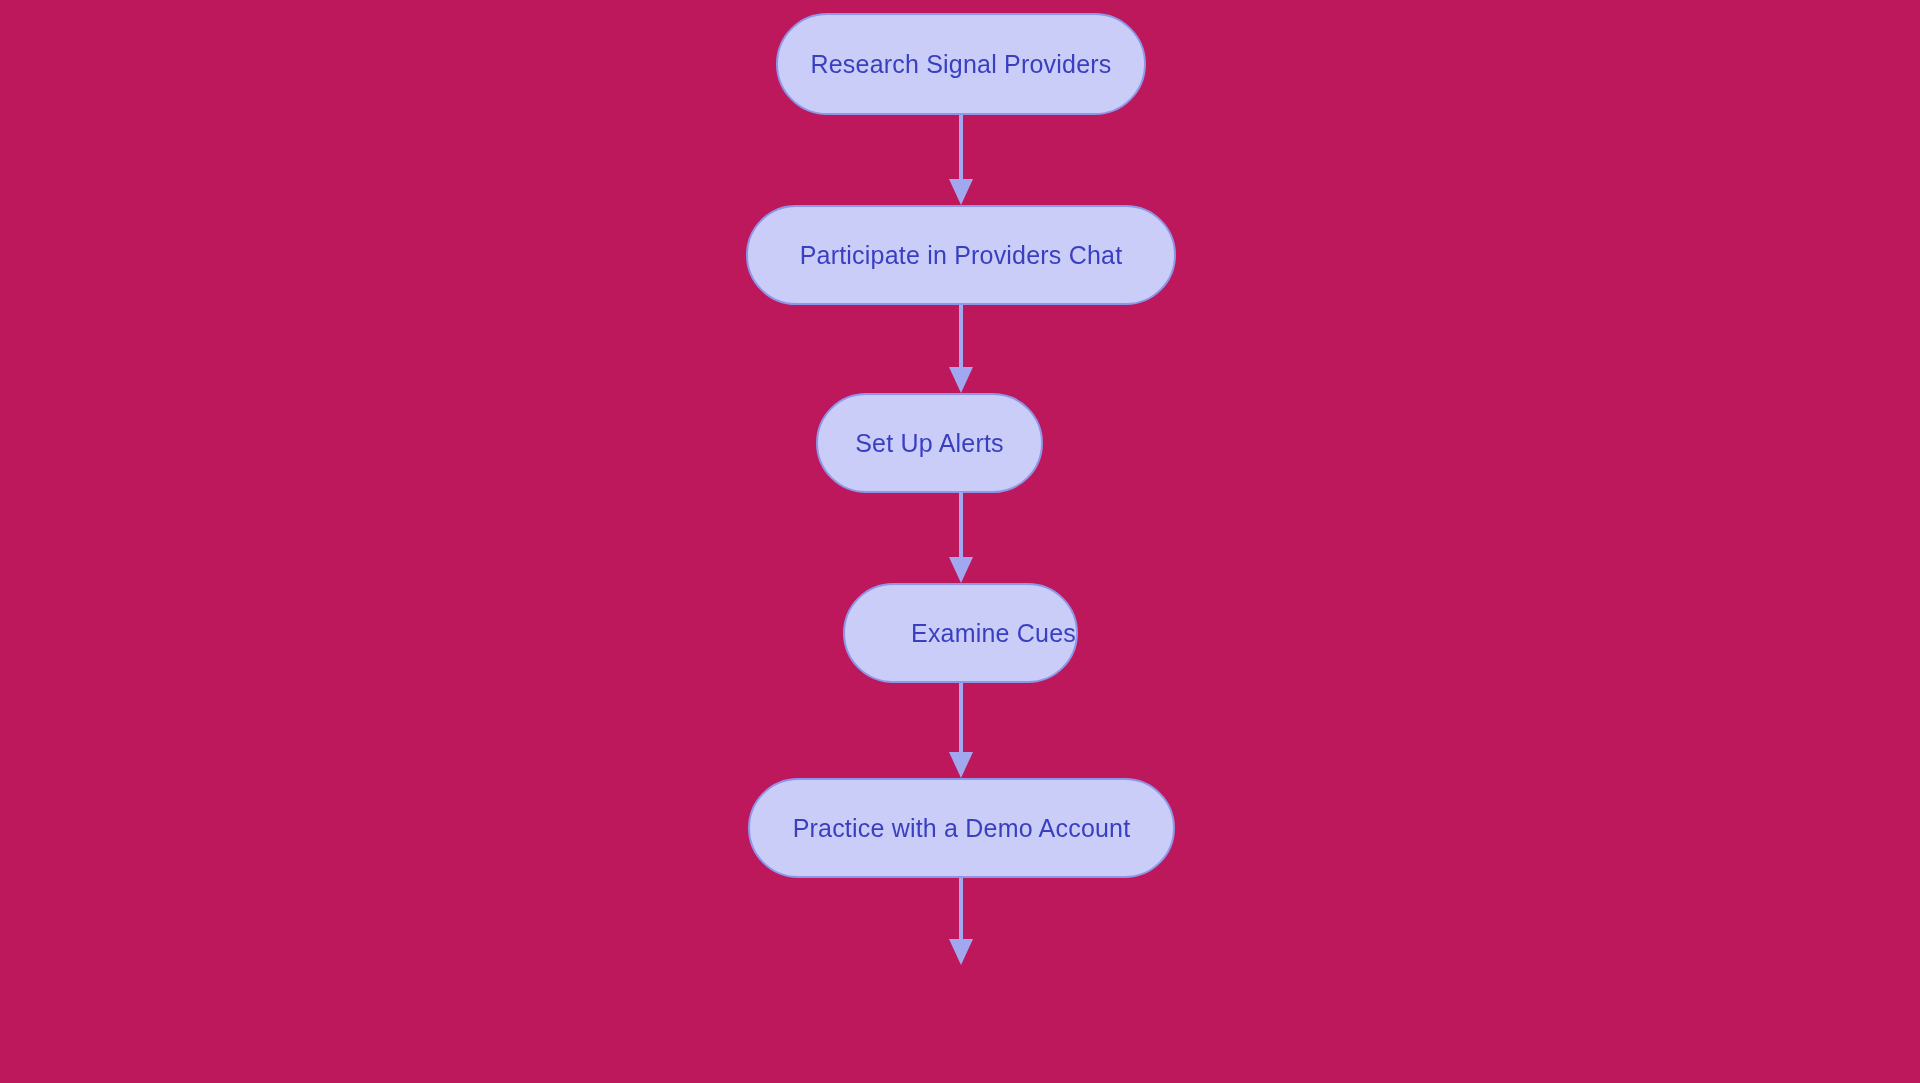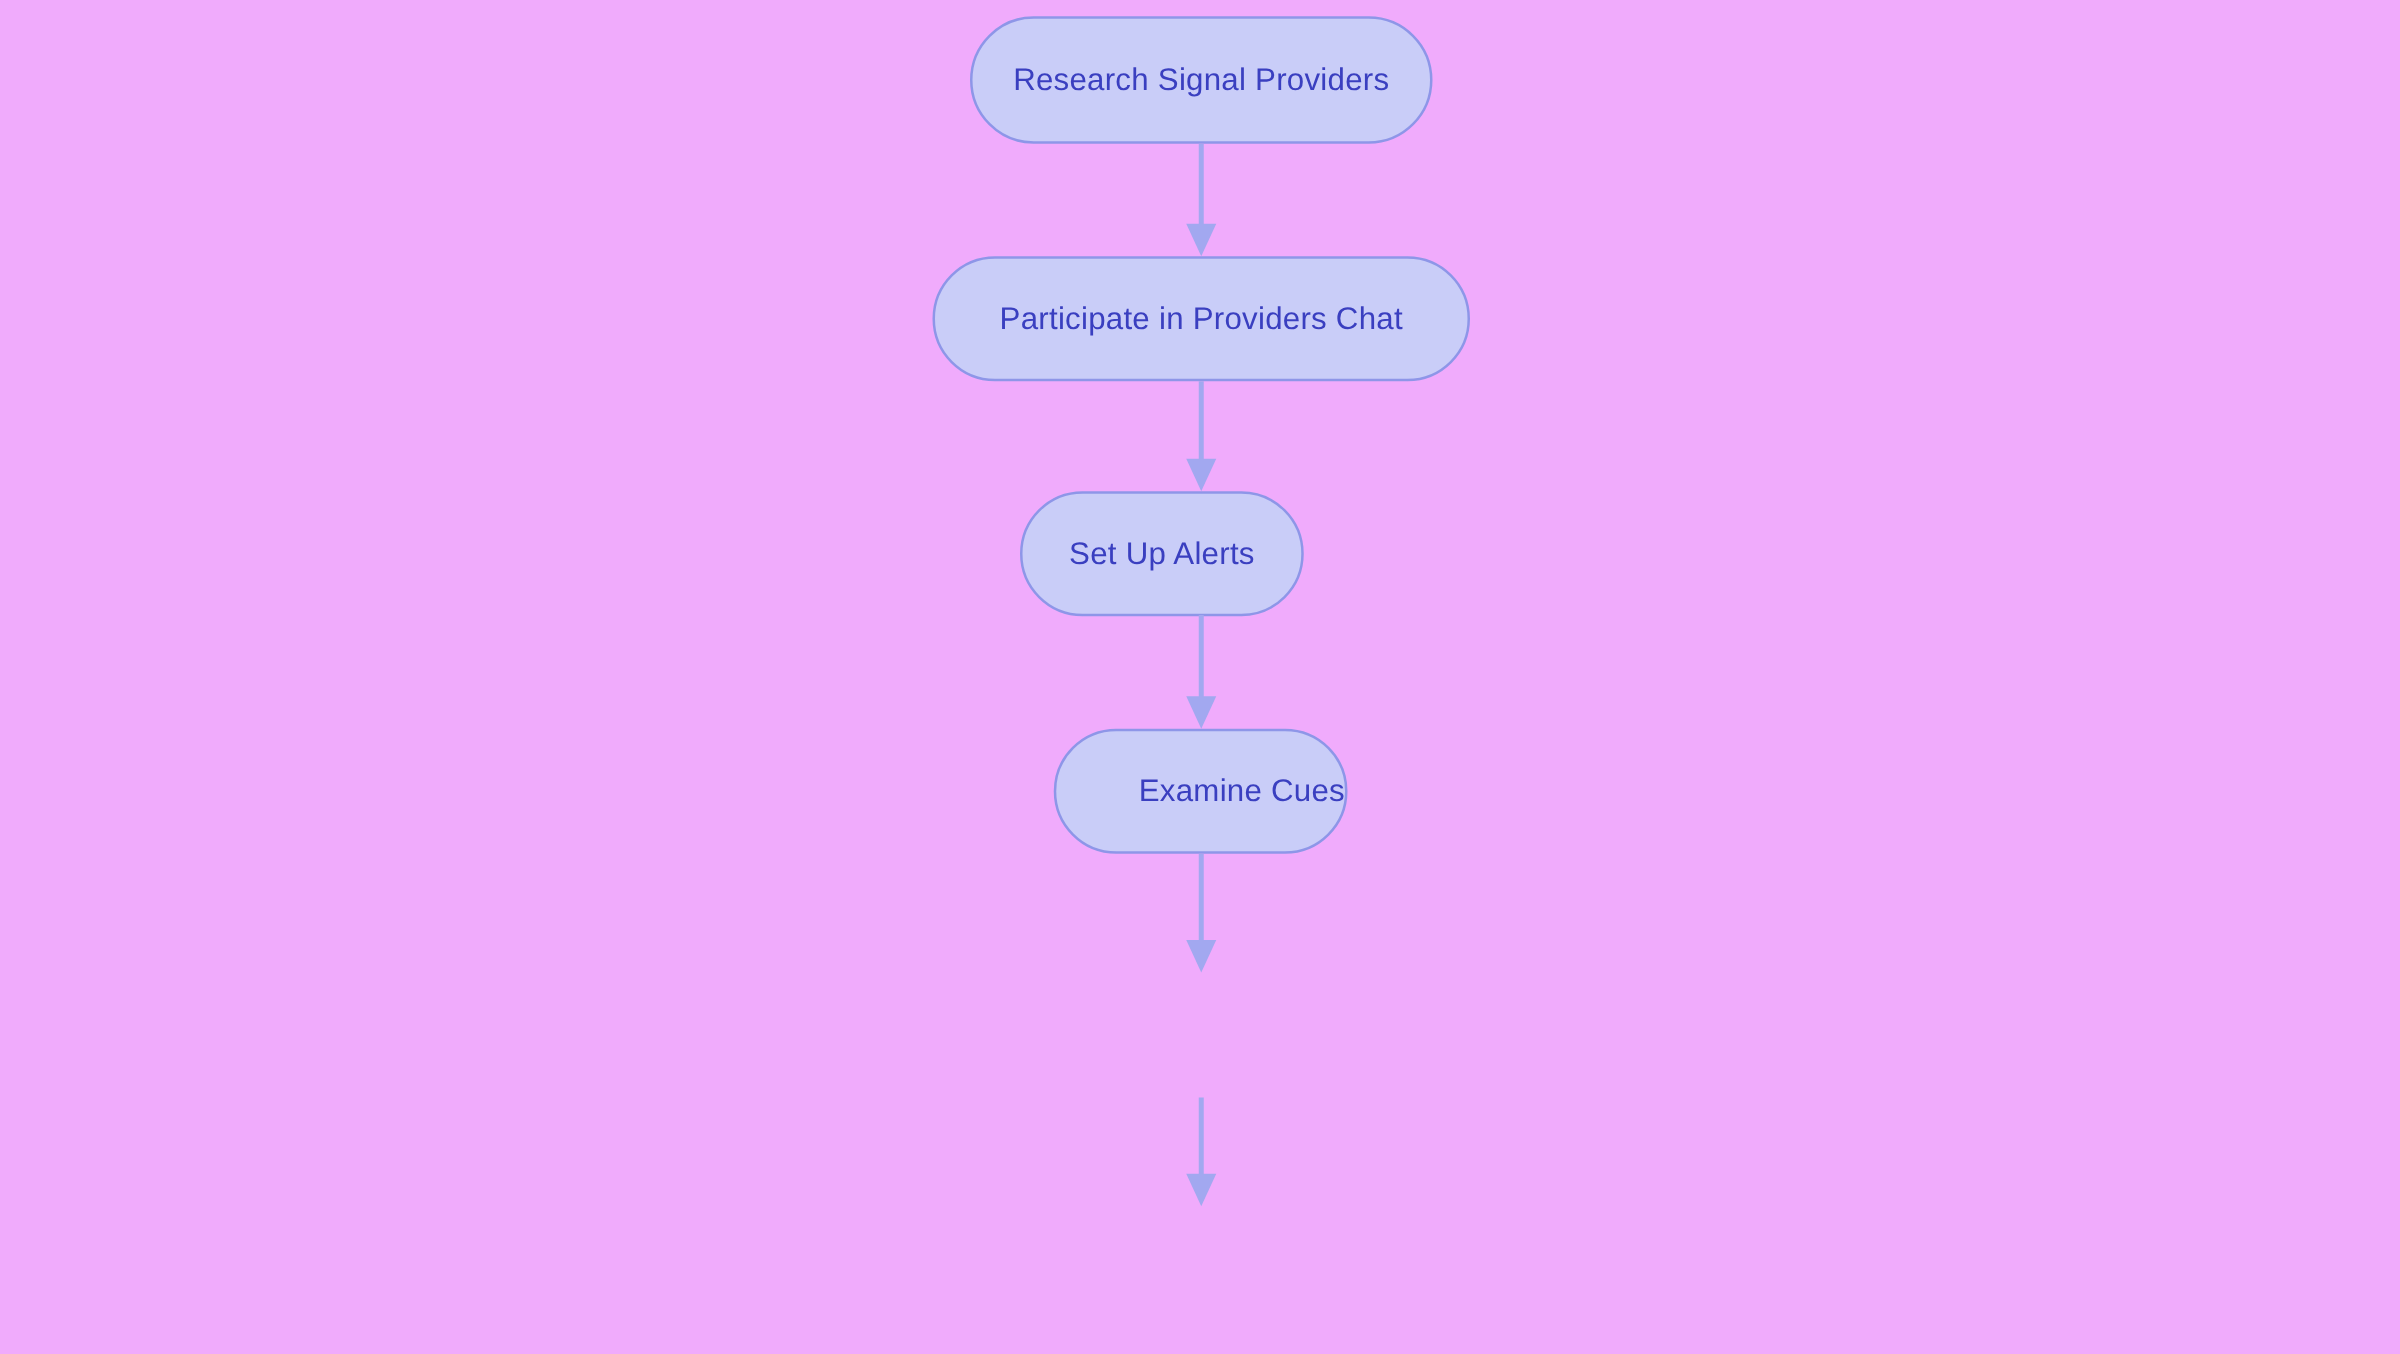--- a/index.html
+++ b/index.html
@@ -4,21 +4,21 @@
 <style>
   html, body {
     margin: 0;
     padding: 0;
     background: #ffffff;
   }
   .canvas {
     position: relative;
     width: 1920px;
     height: 1083px;
-    background: #f0abfc;
+    background: #be185d;
     overflow: hidden;
     font-family: "Liberation Sans", "DejaVu Sans", sans-serif;
   }
   .node {
     position: absolute;
     box-sizing: border-box;
     background: #c9cdf8;
     border: 2px solid #8e96e8;
     border-radius: 52px;
     display: flex;
@@ -101,20 +101,23 @@
 
   <div class="node node-4">
     <span class="node-label">Examine Cues</span>
   </div>
 
   <div class="arrow arrow-4">
     <div class="arrow-stem"></div>
     <div class="arrow-head"></div>
   </div>
 
+  <div class="node node-5">
+    <span class="node-label">Practice with a Demo Account</span>
+  </div>
 
   <div class="arrow arrow-5">
     <div class="arrow-stem"></div>
     <div class="arrow-head"></div>
   </div>
 
 
 </div>
 
 </body></html>

